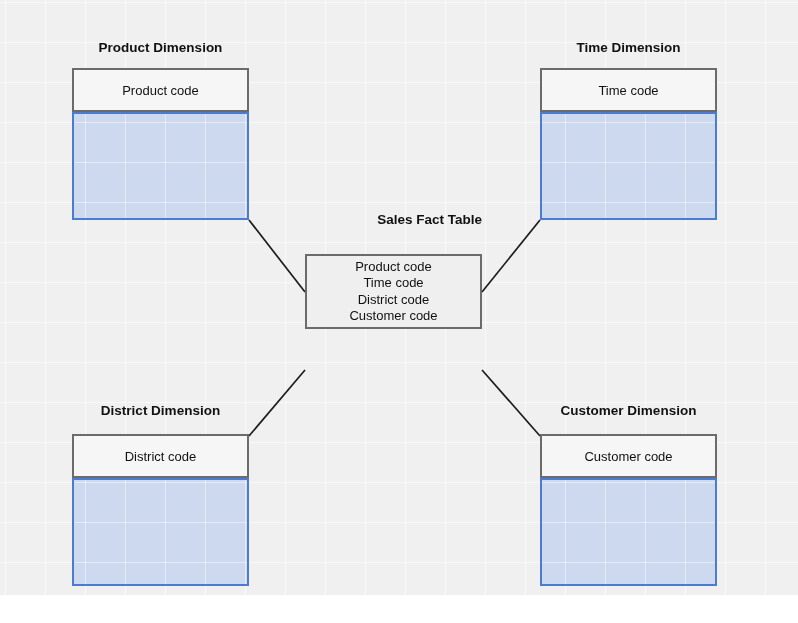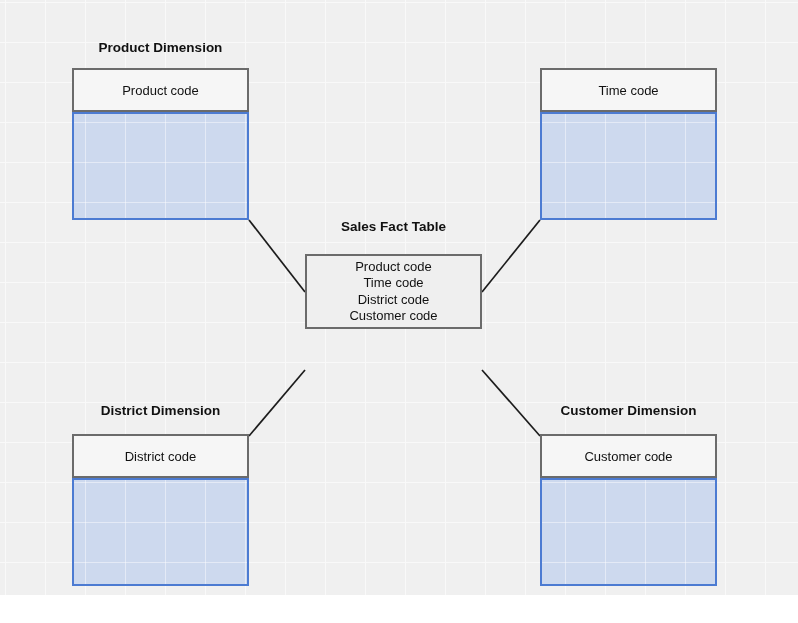--- a/index.html
+++ b/index.html
@@ -100,39 +100,40 @@
   .connectors line {
     stroke: #1c1c1c;
     stroke-width: 1.7;
     pointer-events: stroke;
   }
   
   #title-product  { left: 72px;  top: 40px;  }
   #title-time     { left: 540px; top: 40px;  }
   #title-district { left: 72px;  top: 403px; }
   #title-customer { left: 540px; top: 403px; }
-  #title-fact     { left: 305px; top: 219px; }
+  #title-fact     { left: 305px; top: 212px; text-align: right; }
   #table-product  { left: 72px;  top: 68px;  }
   #table-time     { left: 540px; top: 68px;  }
   #table-district { left: 72px;  top: 434px; }
   #table-customer { left: 540px; top: 434px; }
 </style>
 </head>
 <body>
 
 <div class="canvas">
 
   <svg class="connectors">
     <line x1="249" y1="220" x2="305" y2="292"></line>
     <line x1="540" y1="220" x2="482" y2="292"></line>
     <line x1="305" y1="370" x2="249" y2="436"></line>
     <line x1="482" y1="370" x2="540" y2="436"></line>
   </svg>
 
   <div class="shape-title" id="title-product">Product Dimension</div>
+  <div class="shape-title" id="title-time">Time Dimension</div>
   <div class="shape-title" id="title-fact">Sales Fact Table</div>
   <div class="shape-title" id="title-customer">Customer Dimension</div>
   <div class="shape-title" id="title-district">District Dimension</div>
 
   <div class="dim-table" id="table-product">
     <div class="dim-header">
       <span>Product code</span>
     </div>
     <div class="dim-body"></div>
   </div>

